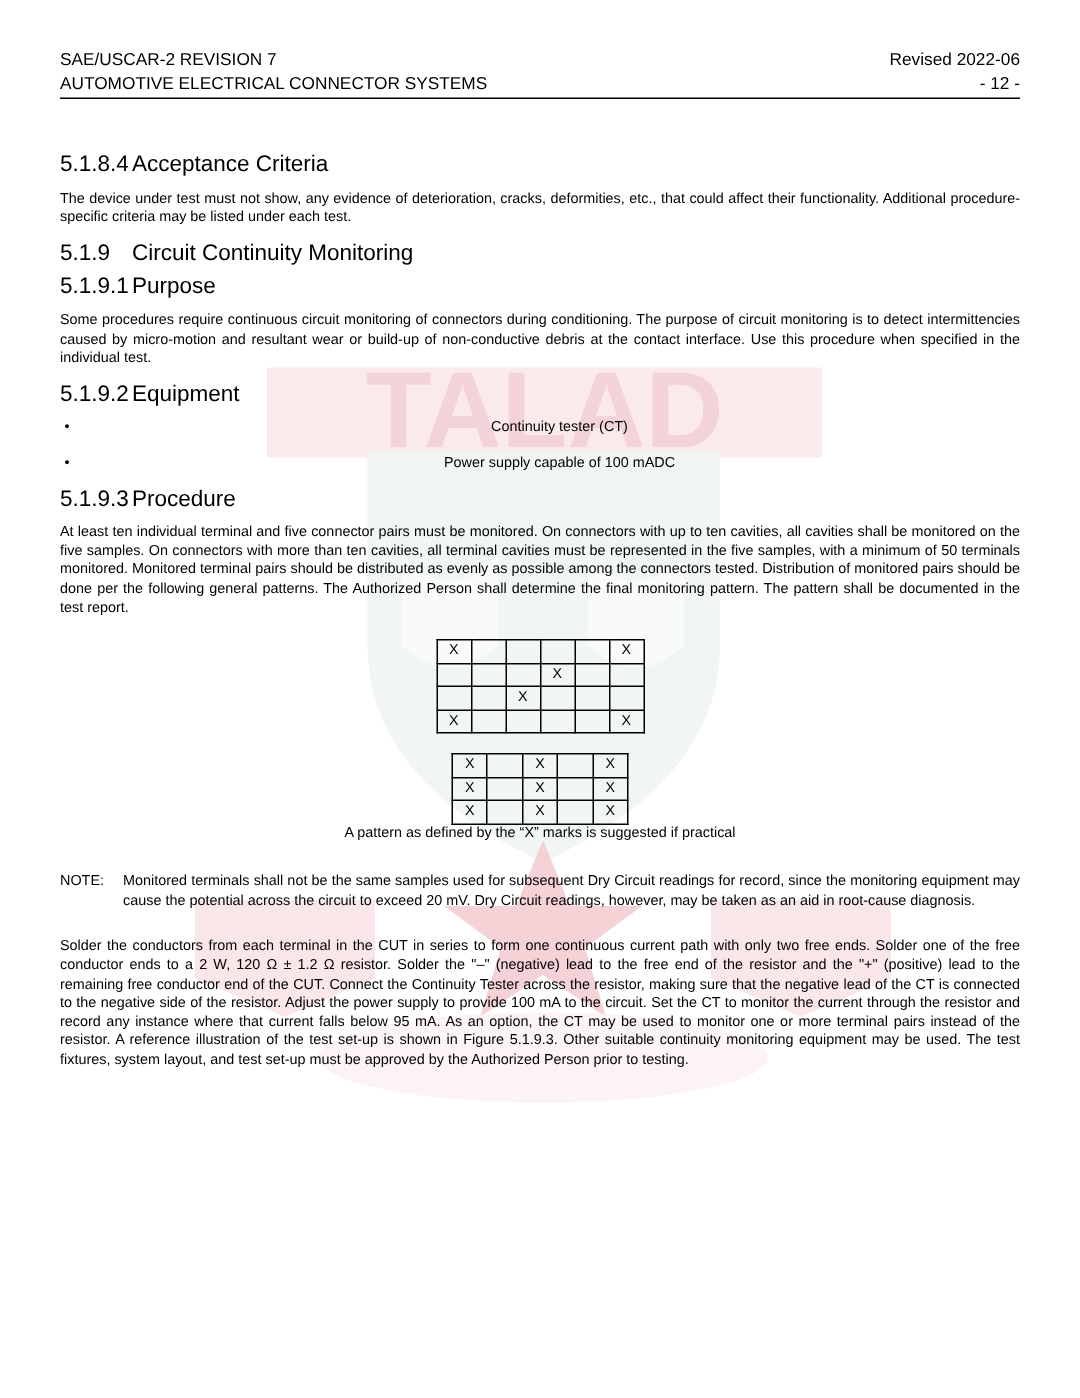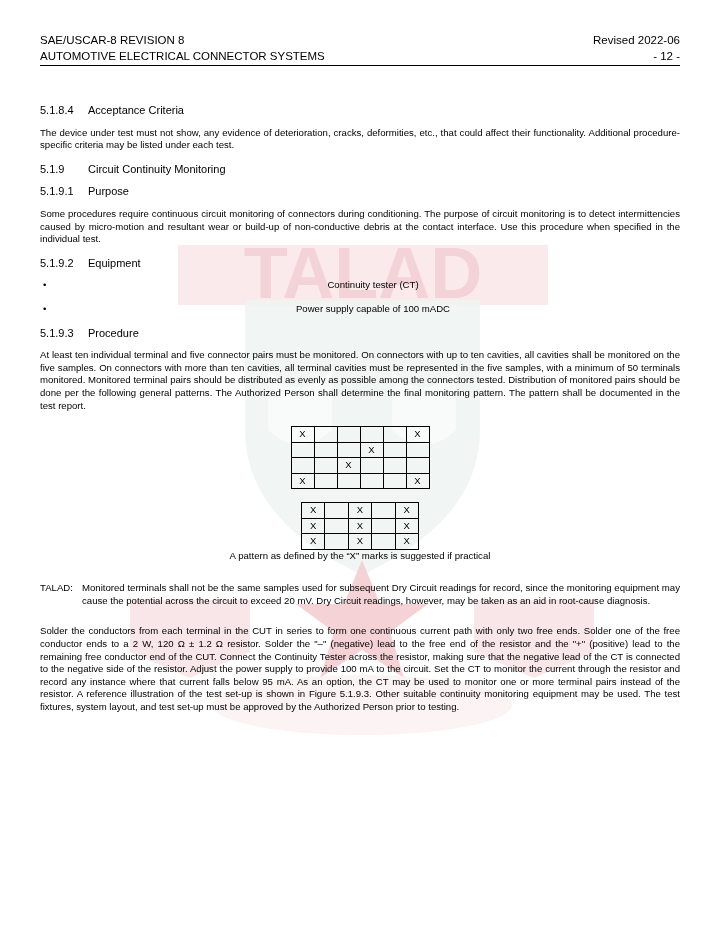--- a/index.html
+++ b/index.html
@@ -58,21 +58,21 @@
   
   #body {
     position: absolute;
     left: 40px;
     top: 104px;
     width: 640px;
     font-size: 9.6px;
     line-height: 12.6px;
   }
   .heading {
-    font-size: 11px;
+    font-size: 15px;
     white-space: nowrap;
     margin: 0 0 10px 0;
   }
   .heading .num {
     display: inline-block;
     width: 48px;
   }
   .para {
     text-align: justify;
     margin: 0 0 11px 0;
@@ -168,21 +168,21 @@
   <rect x="474" y="600" width="120" height="52" fill="#f7dde1" opacity="0.75"></rect>
   <path d="M130 652 L190 678 L250 652 Z" fill="#f7dde1" opacity="0.7"></path>
   <path d="M474 652 L534 678 L594 652 Z" fill="#f7dde1" opacity="0.7"></path>
   <ellipse cx="362" cy="705" rx="150" ry="30" fill="#fbeef0" opacity="0.7"></ellipse>
 </svg>
 
 <div id="page">
 
   <div id="header">
     <div class="hdr-row">
-      <span class="hdr-left">SAE/USCAR-8 REVISION 8</span>
+      <span class="hdr-left">SAE/USCAR-2 REVISION 7</span>
       <span class="hdr-right">Revised 2022-06</span>
     </div>
     <div class="hdr-row">
       <span class="hdr-left">AUTOMOTIVE ELECTRICAL CONNECTOR SYSTEMS</span>
       <span class="hdr-right">- 12 -</span>
     </div>
     <div id="header-rule"></div>
   </div>
 
   <div id="body">
@@ -284,20 +284,20 @@
               <td></td>
               <td>X</td>
             </tr>
           </tbody>
       </table>
 
       <div class="fig-caption">A pattern as defined by the “X” marks is suggested if practical</div>
     </div>
 
     <div id="note-block">
-      <span id="note-label">TALAD:</span>
+      <span id="note-label">NOTE:</span>
       <span id="note-text">Monitored terminals shall not be the same samples used for subsequent Dry Circuit readings for record, since the monitoring equipment may cause the potential across the circuit to exceed 20 mV. Dry Circuit readings, however, may be taken as an aid in root-cause diagnosis.</span>
     </div>
 
     <p id="closing-para">Solder the conductors from each terminal in the CUT in series to form one continuous current path with only two free ends. Solder one of the free conductor ends to a 2 W, 120 Ω ± 1.2 Ω resistor. Solder the "–" (negative) lead to the free end of the resistor and the "+" (positive) lead to the remaining free conductor end of the CUT. Connect the Continuity Tester across the resistor, making sure that the negative lead of the CT is connected to the negative side of the resistor. Adjust the power supply to provide 100 mA to the circuit. Set the CT to monitor the current through the resistor and record any instance where that current falls below 95 mA. As an option, the CT may be used to monitor one or more terminal pairs instead of the resistor. A reference illustration of the test set-up is shown in Figure 5.1.9.3. Other suitable continuity monitoring equipment may be used. The test fixtures, system layout, and test set-up must be approved by the Authorized Person prior to testing.</p>
 
   </div>
 </div>
 
 </body></html>

